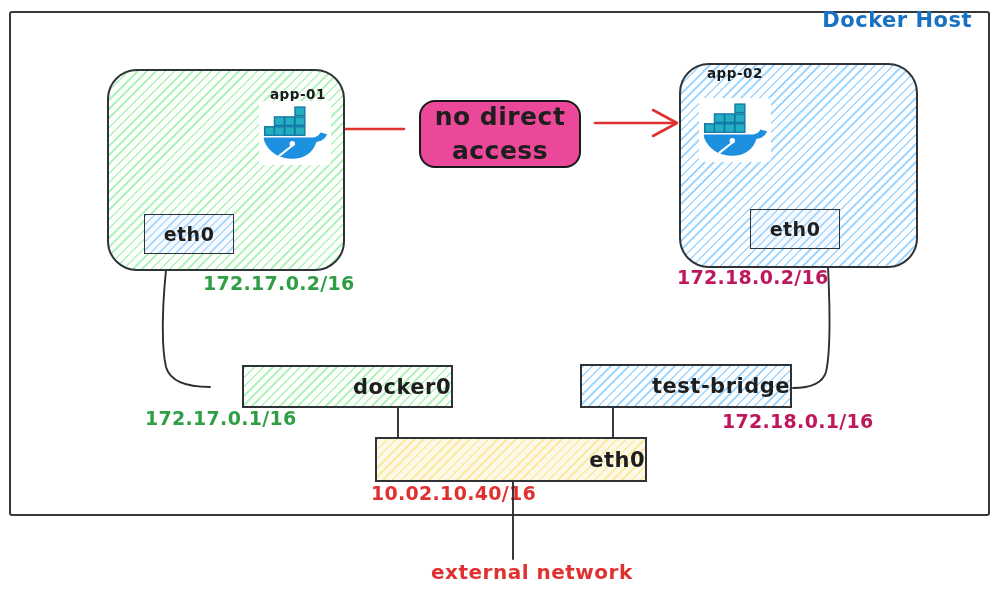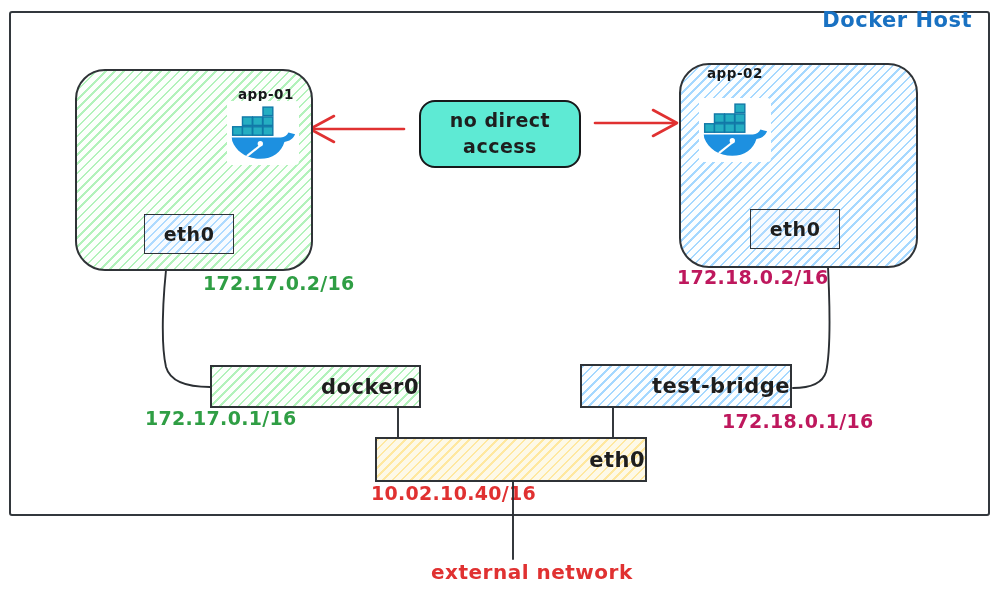--- a/index.html
+++ b/index.html
@@ -17,20 +17,21 @@
   }
   .host-label{
     right:28px;top:8px;font-size:21px;font-weight:600;
     color:#1971c2;letter-spacing:.5px;
   }
 
   
   .hatch-green{
     background-color:#fcfffc;
     background-image:repeating-linear-gradient(135deg,#b2f2bb 0 1.8px,rgba(0,0,0,0) 1.8px 6.5px);
+    margin-left:32px;
   }
   .hatch-blue{
     background-color:#fcfeff;
     background-image:repeating-linear-gradient(135deg,#a5d8ff 0 1.8px,rgba(0,0,0,0) 1.8px 6.5px);
   }
   .hatch-blue-light{
     background-color:#f7fbff;
     background-image:repeating-linear-gradient(135deg,#aedaff 0 1.6px,rgba(0,0,0,0) 1.6px 6px);
   }
   .hatch-yellow{
@@ -75,23 +76,23 @@
   .ip-red{color:#e03131;}
   .ip-app01{left:203px;top:272px;}
   .ip-app02{left:677px;top:266px;}
   .ip-docker0{left:145px;top:407px;}
   .ip-testbridge{left:722px;top:410px;}
   .ip-hosteth{left:371px;top:482px;}
 
   
   .no-access{
     left:419px;top:100px;width:158px;height:64px;
-    background:#5eead4;border:2.5px solid #17191b;border-radius:16px;
+    background:#ec4899;border:2.5px solid #17191b;border-radius:16px;
     display:flex;flex-direction:column;align-items:center;justify-content:center;
-    font-size:19px;font-weight:600;line-height:1.35;letter-spacing:.5px;
+    font-size:25px;font-weight:600;line-height:1.35;letter-spacing:.5px;
   }
 
   .external-label{
     left:431px;top:560px;font-size:20px;font-weight:600;color:#e03131;letter-spacing:.5px;
   }
 
   svg.overlay{position:absolute;left:0;top:0;width:1000px;height:598px;pointer-events:none;}
   .z5{z-index:5;} .z10{z-index:10;} .z15{z-index:15;}
 </style>
 </head>

